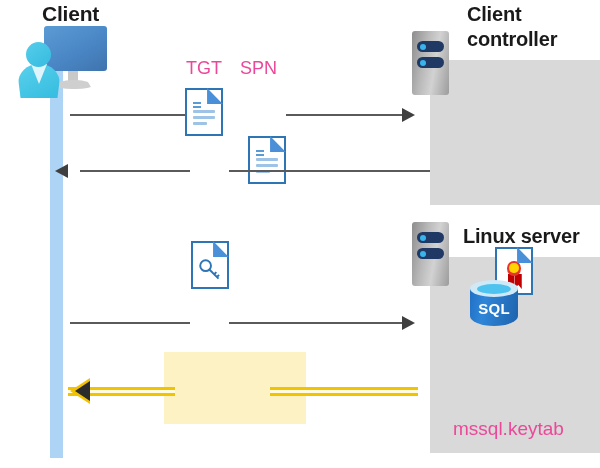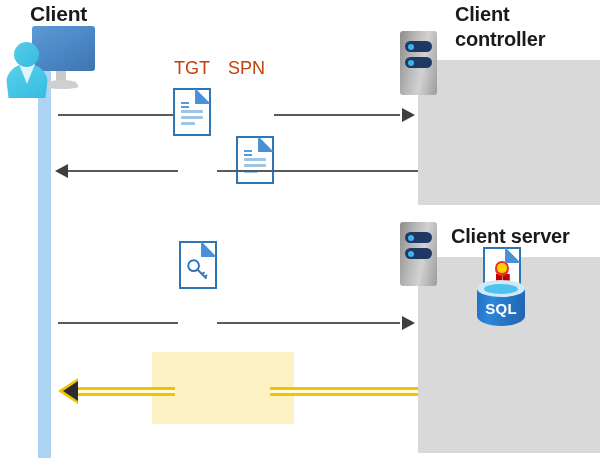--- a/index.html
+++ b/index.html
@@ -2,21 +2,21 @@
 <html><head>
 <meta charset="utf-8">
 <style>
   html,body{margin:0;padding:0;background:#ffffff;}
   body{
     width:600px;height:468px;position:relative;overflow:hidden;
     font-family:"Liberation Sans","DejaVu Sans",sans-serif;
     color:#3a3a3a;
   }
   .canvas{position:absolute;left:0;top:0;width:600px;height:468px;}
-  .abs{position:absolute;}
+  .abs{position:absolute;margin-left:12px;}
 
   
   .lifeline{left:38px;top:62px;width:13px;height:396px;background:#aed4f5;}
 
   
   .title{font-weight:bold;color:#1a1a1a;letter-spacing:-0.2px;}
   #client-title{left:30px;top:2px;font-size:21px;}
   #dc-title{left:455px;top:2px;font-size:20px;line-height:25px;width:140px;}
   #linux-title{left:451px;top:225px;font-size:20px;}
 
@@ -64,40 +64,40 @@
   .doc-lines .l2{left:20%;top:58%;width:58%;}
   .doc-lines .l3{left:20%;top:70%;width:38%;}
   .doc-lines .hatch{position:absolute;left:20%;top:30%;width:22%;height:12%;
                     background:repeating-linear-gradient(to bottom,#5b9bd5 0,#5b9bd5 2px,#fff 2px,#fff 4px);}
 
   #doc-tgt{left:173px;top:88px;width:38px;height:48px;}
   #doc-spn{left:236px;top:88px;width:38px;height:48px;}
   #doc-key1{left:179px;top:145px;width:38px;height:48px;}
   #doc-cert{left:483px;top:103px;width:38px;height:48px;}
 
-  .lbl{font-size:18px;color:#c2410c;}
+  .lbl{font-size:18px;color:#ec4899;}
   #lbl-tgt{left:174px;top:58px;}
   #lbl-spn{left:228px;top:58px;}
   #lbl-accepted{left:140px;top:434px;font-size:19px;}
   #lbl-keytab{left:441px;top:418px;font-size:19px;}
 
   
   .keyglyph{position:absolute;left:16%;top:30%;width:68%;height:58%;}
 
   
   .seal-ring{position:absolute;left:32%;top:30%;width:36%;height:30%;border-radius:50%;
              background:#e8332a;}
   .seal-in{position:absolute;left:38%;top:34%;width:24%;height:21%;border-radius:50%;
            background:#ffd400;}
   .rib{position:absolute;width:7px;height:15px;background:#c00000;top:56%;}
   .rib.a{left:33%;clip-path:polygon(0 0,100% 0,100% 100%,50% 72%,0 100%);}
   .rib.b{left:52%;clip-path:polygon(0 0,100% 0,100% 100%,50% 72%,0 100%);}
 
   
-  #sql-db{left:477px;top:280px;width:48px;height:54px;}
+  #sql-db{left:458px;top:280px;width:48px;height:54px;}
   .db-body{position:absolute;left:0;top:8px;width:48px;height:38px;
            background:linear-gradient(100deg,#1f6fc4 0%,#2f86d8 30%,#1e63ae 100%);
            border-radius:0 0 24px 24px/0 0 10px 10px;}
   .db-top{position:absolute;left:0;top:0;width:48px;height:17px;border-radius:50%;
           background:#cfe9f7;}
   .db-top-in{position:absolute;left:7px;top:4px;width:34px;height:10px;border-radius:50%;
              background:#4fc3ef;}
   .db-txt{position:absolute;left:0;top:20px;width:48px;text-align:center;
           font-size:15px;font-weight:bold;color:#ffffff;letter-spacing:0.3px;}
 
@@ -147,21 +147,21 @@
     <div class="mon-screen"></div>
     <div class="mon-neck"></div>
     <div class="mon-base"></div>
     <div class="av-body"></div>
     <div class="av-collar"></div>
     <div class="av-head"></div>
   </div>
 
   <div class="abs title" id="client-title">Client</div>
   <div class="abs title" id="dc-title">Client controller</div>
-  <div class="abs title" id="linux-title">Client server</div>
+  <div class="abs title" id="linux-title">Linux server</div>
 
   <div class="abs rack" id="dc-rack">
     <div class="pill p1"></div>
     <div class="pill p2"></div>
   </div>
   <div class="abs rack" id="linux-rack">
     <div class="pill p1"></div>
     <div class="pill p2"></div>
   </div>
 
@@ -217,20 +217,21 @@
   <div class="abs hline" id="line3b"></div>
   <div class="arrow-r" id="arr3"></div>
 
   <div class="abs" id="sql-db">
     <div class="db-body"></div>
     <div class="db-top"></div>
     <div class="db-top-in"></div>
     <div class="db-txt">SQL</div>
   </div>
 
+  <div class="abs lbl" id="lbl-keytab">mssql.keytab</div>
 
   <div class="abs" id="hl-band"></div>
   <div class="gold" id="gold-a"></div>
   <div class="gold" id="gold-b"></div>
   <div class="abs" id="gold-head"></div>
   <div class="abs" id="gold-head-in"></div>
 
 
 </div>
 

